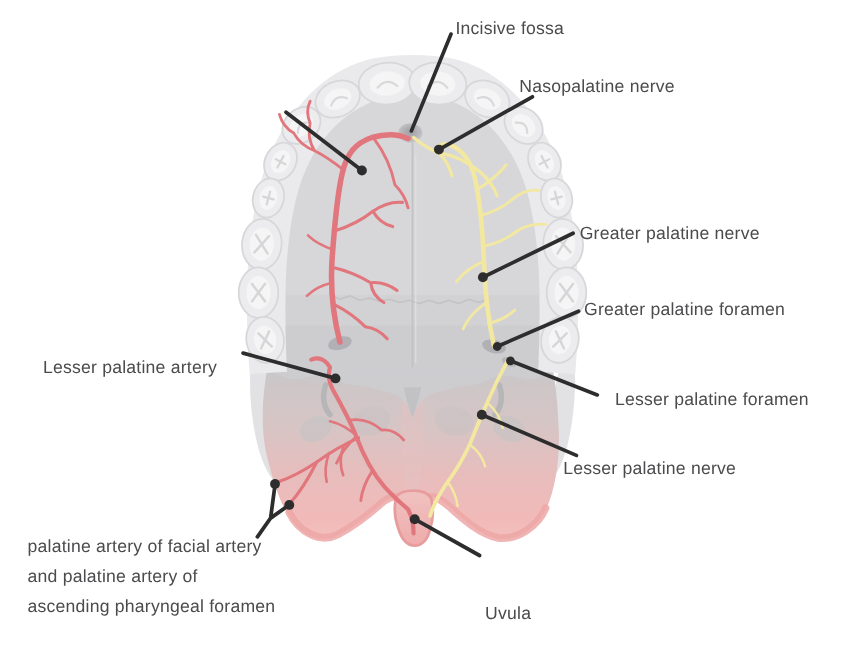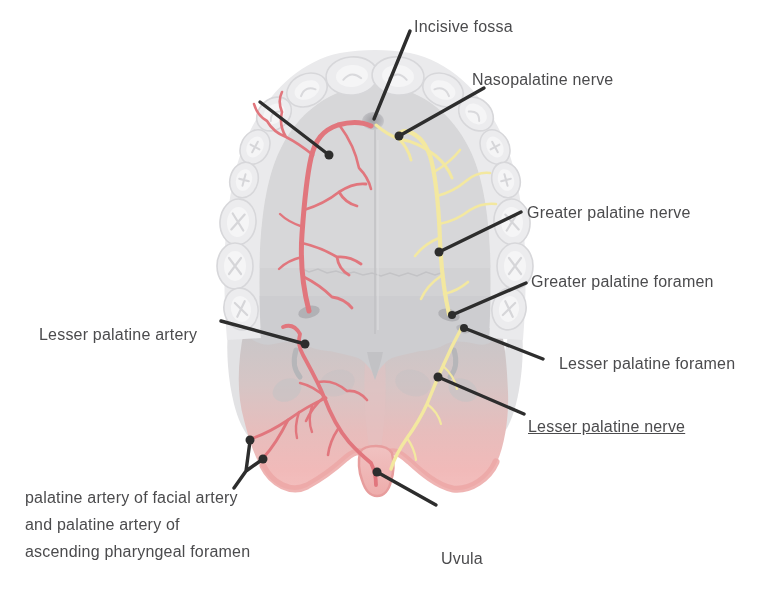--- a/index.html
+++ b/index.html
@@ -12,21 +12,21 @@
     position:absolute;font-size:16px;line-height:22px;color:#4b4b4d;
     letter-spacing:.2px;white-space:nowrap;
   }
   .label.multi span{display:block;line-height:27px;white-space:nowrap;}
   #lb-gpa{left:69px;top:84px;}
   #lb-incisive{left:414px;top:16px;}
   #lb-naso{left:472px;top:69px;}
   #lb-gpn{left:527px;top:202px;}
   #lb-gpf{left:531px;top:271px;text-align:right;}
   #lb-lpf{left:559px;top:353px;}
-  #lb-lpn{left:528px;top:416px;text-decoration:underline;}
+  #lb-lpn{left:512px;top:416px;}
   #lb-uvula{left:441px;top:505px;margin-top:43px;}
   #lb-lpa{left:39px;top:324px;text-align:right;}
   #lb-branches{left:25px;top:484px;}
 </style>
 </head>
 <body>
 
 <div class="canvas">
 
 <svg width="768" height="596" viewBox="0 0 768 596">

